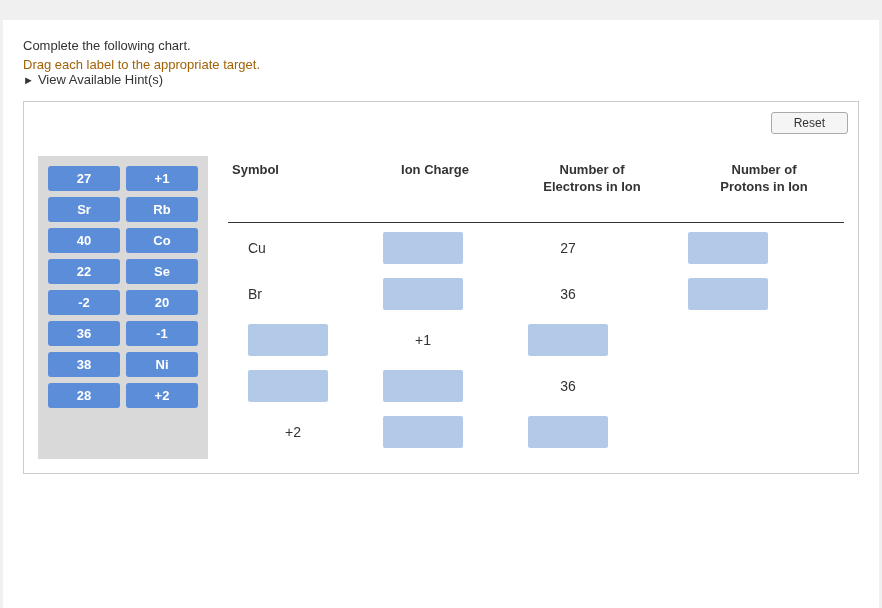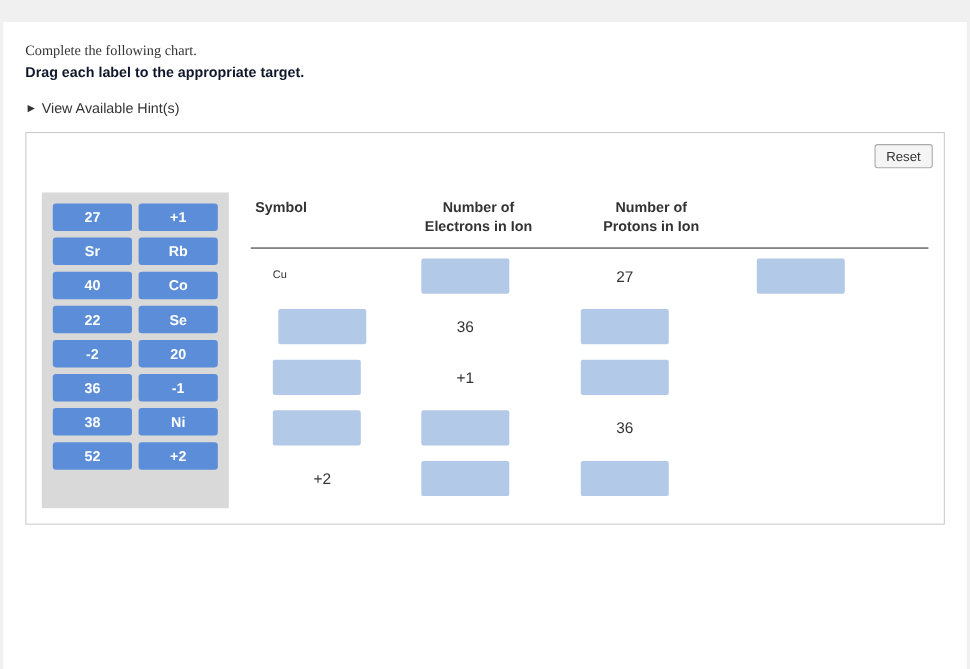--- a/index.html
+++ b/index.html
@@ -15,27 +15,26 @@
     .page-container {
       background: #fff;
       width: 882px;
       min-height: 608px;
       padding: 18px 20px;
     }
     .instruction-line1 {
       font-size: 13px;
       color: #333;
       margin-bottom: 4px;
-      font-family: Liberation Serif, serif;
     }
     .instruction-line2 {
       font-size: 13px;
-      font-weight: bold;
-      color: #0f172a;
-      margin-bottom: 18px;
+      font-weight: normal;
+      color: #a16207;
+      margin-bottom: 0;
     }
     .hint-link {
       font-size: 13px;
       color: #333;
       cursor: pointer;
       display: flex;
       align-items: center;
       gap: 4px;
       margin-bottom: 14px;
     }
@@ -49,21 +48,21 @@
       padding: 14px;
       position: relative;
     }
     .reset-btn {
       position: absolute;
       top: 10px;
       right: 10px;
       background: #f5f5f5;
       border: 1px solid #aaa;
       border-radius: 3px;
-      padding: 3px 10px;
+      padding: 3px 22px;
       font-size: 12px;
       cursor: pointer;
       color: #333;
     }
     .content-area {
       display: flex;
       gap: 20px;
       margin-top: 40px;
       justify-content: flex-end;
     }
@@ -89,21 +88,21 @@
       cursor: grab;
     }
     
     .table-area {
       flex: 1;
     }
     .table-header {
       display: grid;
       grid-template-columns: 130px 130px 160px 160px;
       gap: 12px;
-      margin-bottom: 4px;
+      margin-bottom: 20px;
     }
     .th {
       font-size: 13px;
       font-weight: 600;
       color: #333;
       text-align: center;
       padding: 6px 4px;
       line-height: 1.3;
     }
     .th:first-child {
@@ -125,21 +124,21 @@
       display: flex;
       align-items: center;
       justify-content: center;
       font-size: 14px;
       color: #333;
       height: 38px;
     }
     .cell.symbol-cell {
       justify-content: flex-start;
       padding-left: 20px;
-      font-size: 10px;
+      font-size: 14px;
     }
     .drop-box {
       background: #b3c9e8;
       border: none;
       width: 80px;
       height: 32px;
       border-radius: 2px;
     }
   </style>
 </head>
@@ -166,45 +165,47 @@
         <div class="label-chip">40</div>
         <div class="label-chip">Co</div>
         <div class="label-chip">22</div>
         <div class="label-chip">Se</div>
         <div class="label-chip">-2</div>
         <div class="label-chip">20</div>
         <div class="label-chip">36</div>
         <div class="label-chip">-1</div>
         <div class="label-chip">38</div>
         <div class="label-chip">Ni</div>
-        <div class="label-chip">52</div>
+        <div class="label-chip">28</div>
         <div class="label-chip">+2</div>
       </div>
 
       <div class="table-area">
 
         <div class="table-header">
           <div class="th">Symbol</div>
+          <div class="th">Ion Charge</div>
           <div class="th">Number of<br>Electrons in Ion</div>
           <div class="th">Number of<br>Protons in Ion</div>
         </div>
         <hr class="header-divider">
 
         <div class="table-row-item">
           <div class="cell symbol-cell">Cu</div>
           <div class="cell">
               <div class="drop-box"></div>
             </div>
           <div class="cell">27</div>
           <div class="cell">
               <div class="drop-box"></div>
             </div>
         </div>
 
         <div class="table-row-item">
+          <div class="cell symbol-cell">Br</div>
           <div class="cell">
               <div class="drop-box"></div>
             </div>
           <div class="cell">36</div>
           <div class="cell">
               <div class="drop-box"></div>
             </div>
         </div>
 
         <div class="table-row-item">

